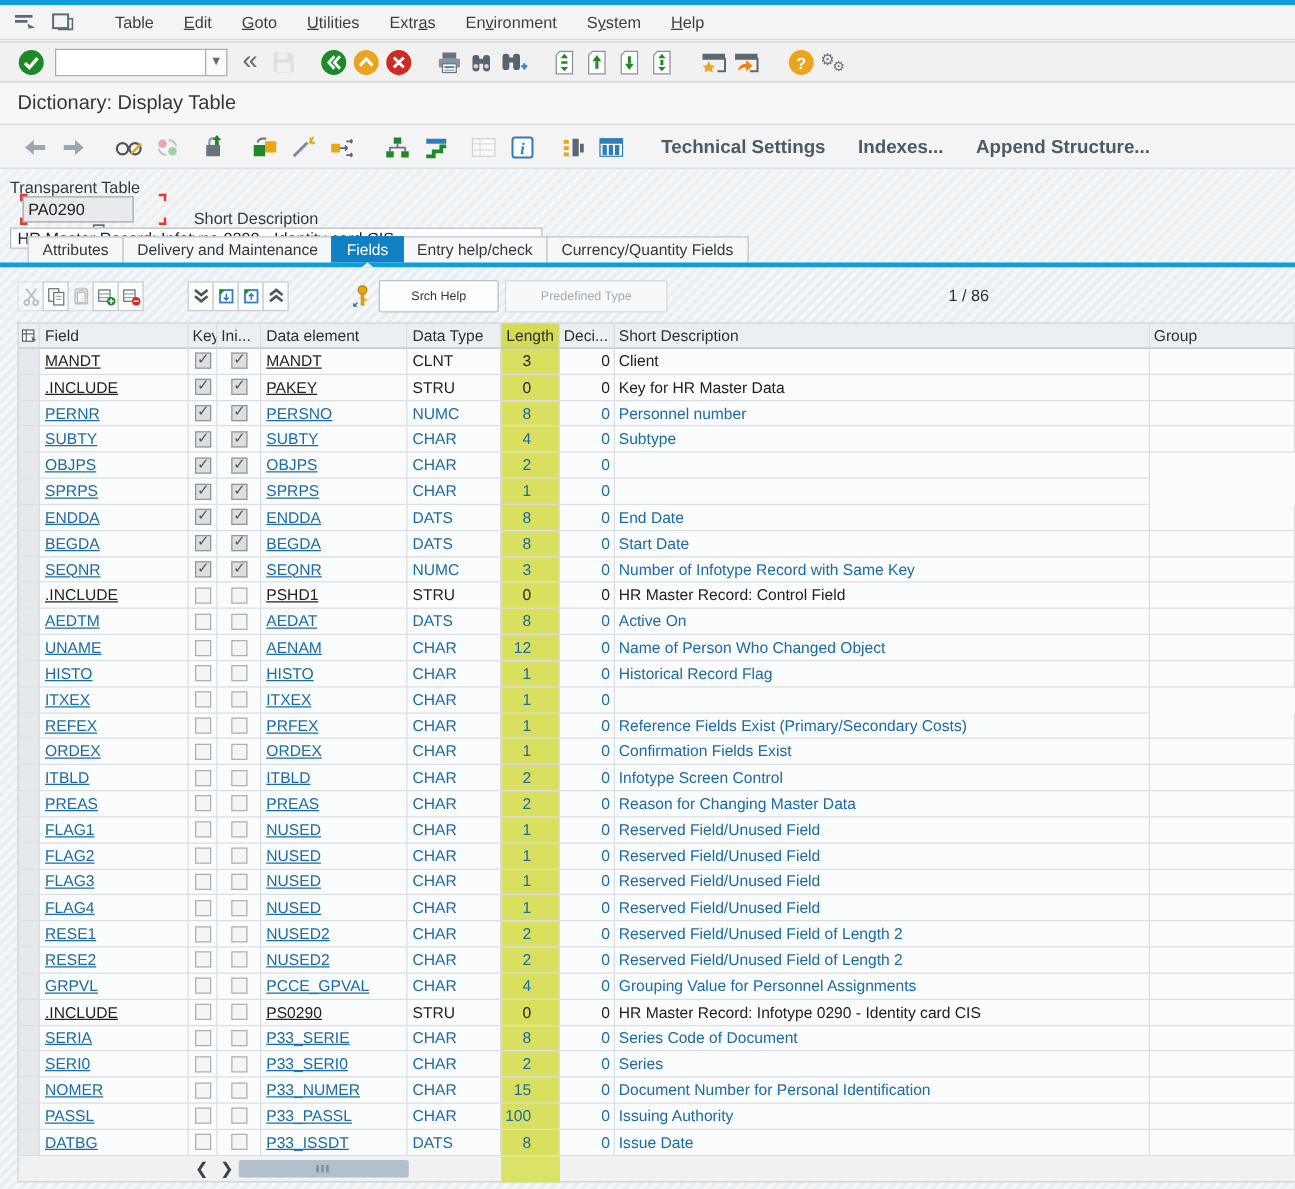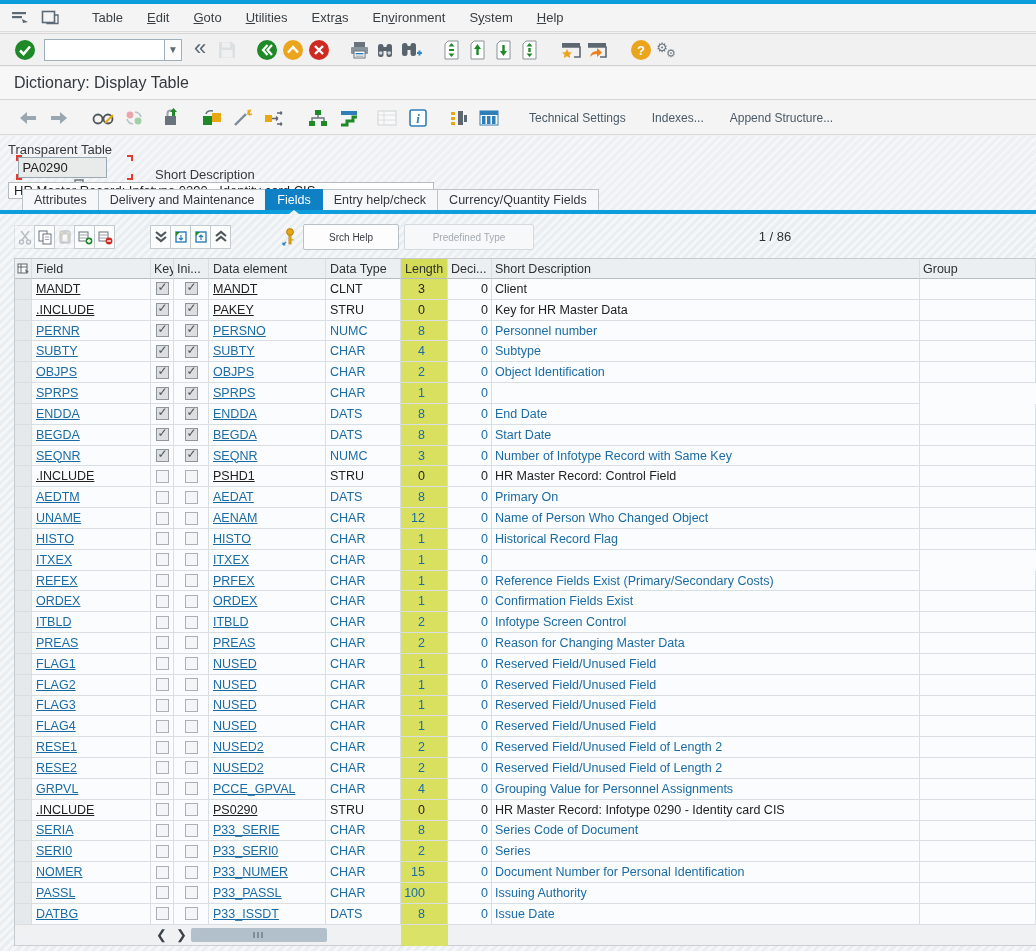--- a/index.html
+++ b/index.html
@@ -21,21 +21,21 @@
   #command-box { display:flex; align-items:center; margin-left:6px; }
   #command-input { width:120px; height:22px; border:1px solid #9fb0bb; border-right:none; background:#fff; padding:0 4px; font:13px "Liberation Sans",sans-serif; }
   #command-drop { width:18px; height:22px; border:1px solid #9fb0bb; background:#fbfbfb; display:flex; align-items:center; justify-content:center; color:#5f6b74; font-size:10px; }
   .chev-collapse { font-size:22px; color:#5d6974; margin:0 8px 3px 12px; }
 
   #titlebar { position:absolute; left:0; top:67px; width:100%; height:33px; background:#f7f7f7; border-bottom:1px solid #d8d8d8; display:flex; align-items:center; }
   #page-title { margin-left:14px; font-size:16px; color:#33383d; }
 
   #apptoolbar { position:absolute; left:0; top:101px; width:100%; height:34px; background:#f4f4f4; border-bottom:1px solid #d8d8d8; display:flex; align-items:center; }
   .abtn { display:flex; align-items:center; justify-content:center; width:28px; height:26px; margin-left:3px; }
-  .atext { margin-left:26px; color:#4a5a66; font-size:12px; cursor:default; white-space:nowrap; }
+  .atext { margin-left:26px; color:#4a5a66; font-size:15px; cursor:default; white-space:nowrap;font-weight:bold; }
 
   
   #form { position:absolute; left:0; top:136px; width:100%; height:77px;
           background:repeating-linear-gradient(135deg,#f4f6f8 0 3px,#ecf0f3 3px 6px); }
   .frow { position:absolute; left:8px; height:21px; display:flex; align-items:center;flex-direction:column; }
   .flabel { width:132px; color:#36393c; }
   #tbl-name-wrap { position:relative; width:113px; height:21px; }
   #tbl-name { width:89px; height:21px; border:1px solid #9aa8b2; background:#e9eaea; padding:0 4px; font:13px "Liberation Sans",sans-serif; color:#222; }
   .fcorner { position:absolute; width:6px; height:6px; border:0 solid #e03c31; }
   .fc-tl { left:-2px; top:-2px; border-left-width:2px; border-top-width:2px; }
@@ -586,21 +586,20 @@
             </div>
             <div class="gc ">
               <span class="cb on"></span>
             </div>
             <div class="gc c-elem">
               <span class="link">OBJPS</span>
             </div>
             <div class="gc c-type">CHAR</div>
             <div class="gc c-len">2</div>
             <div class="gc c-deci">0</div>
-            <div class="gc c-desc">Object Identification</div>
             <div class="gc "></div>
           </div>
           <div class="grow trow">
             <div class="gc c-sel"></div>
             <div class="gc c-field">
               <span class="link">SPRPS</span>
             </div>
             <div class="gc ">
               <span class="cb on"></span>
             </div>
@@ -705,21 +704,21 @@
             </div>
             <div class="gc ">
               <span class="cb"></span>
             </div>
             <div class="gc c-elem">
               <span class="link">AEDAT</span>
             </div>
             <div class="gc c-type">DATS</div>
             <div class="gc c-len">8</div>
             <div class="gc c-deci">0</div>
-            <div class="gc c-desc">Primary On</div>
+            <div class="gc c-desc">Active On</div>
             <div class="gc "></div>
           </div>
           <div class="grow trow">
             <div class="gc c-sel"></div>
             <div class="gc c-field">
               <span class="link">UNAME</span>
             </div>
             <div class="gc ">
               <span class="cb"></span>
             </div>

